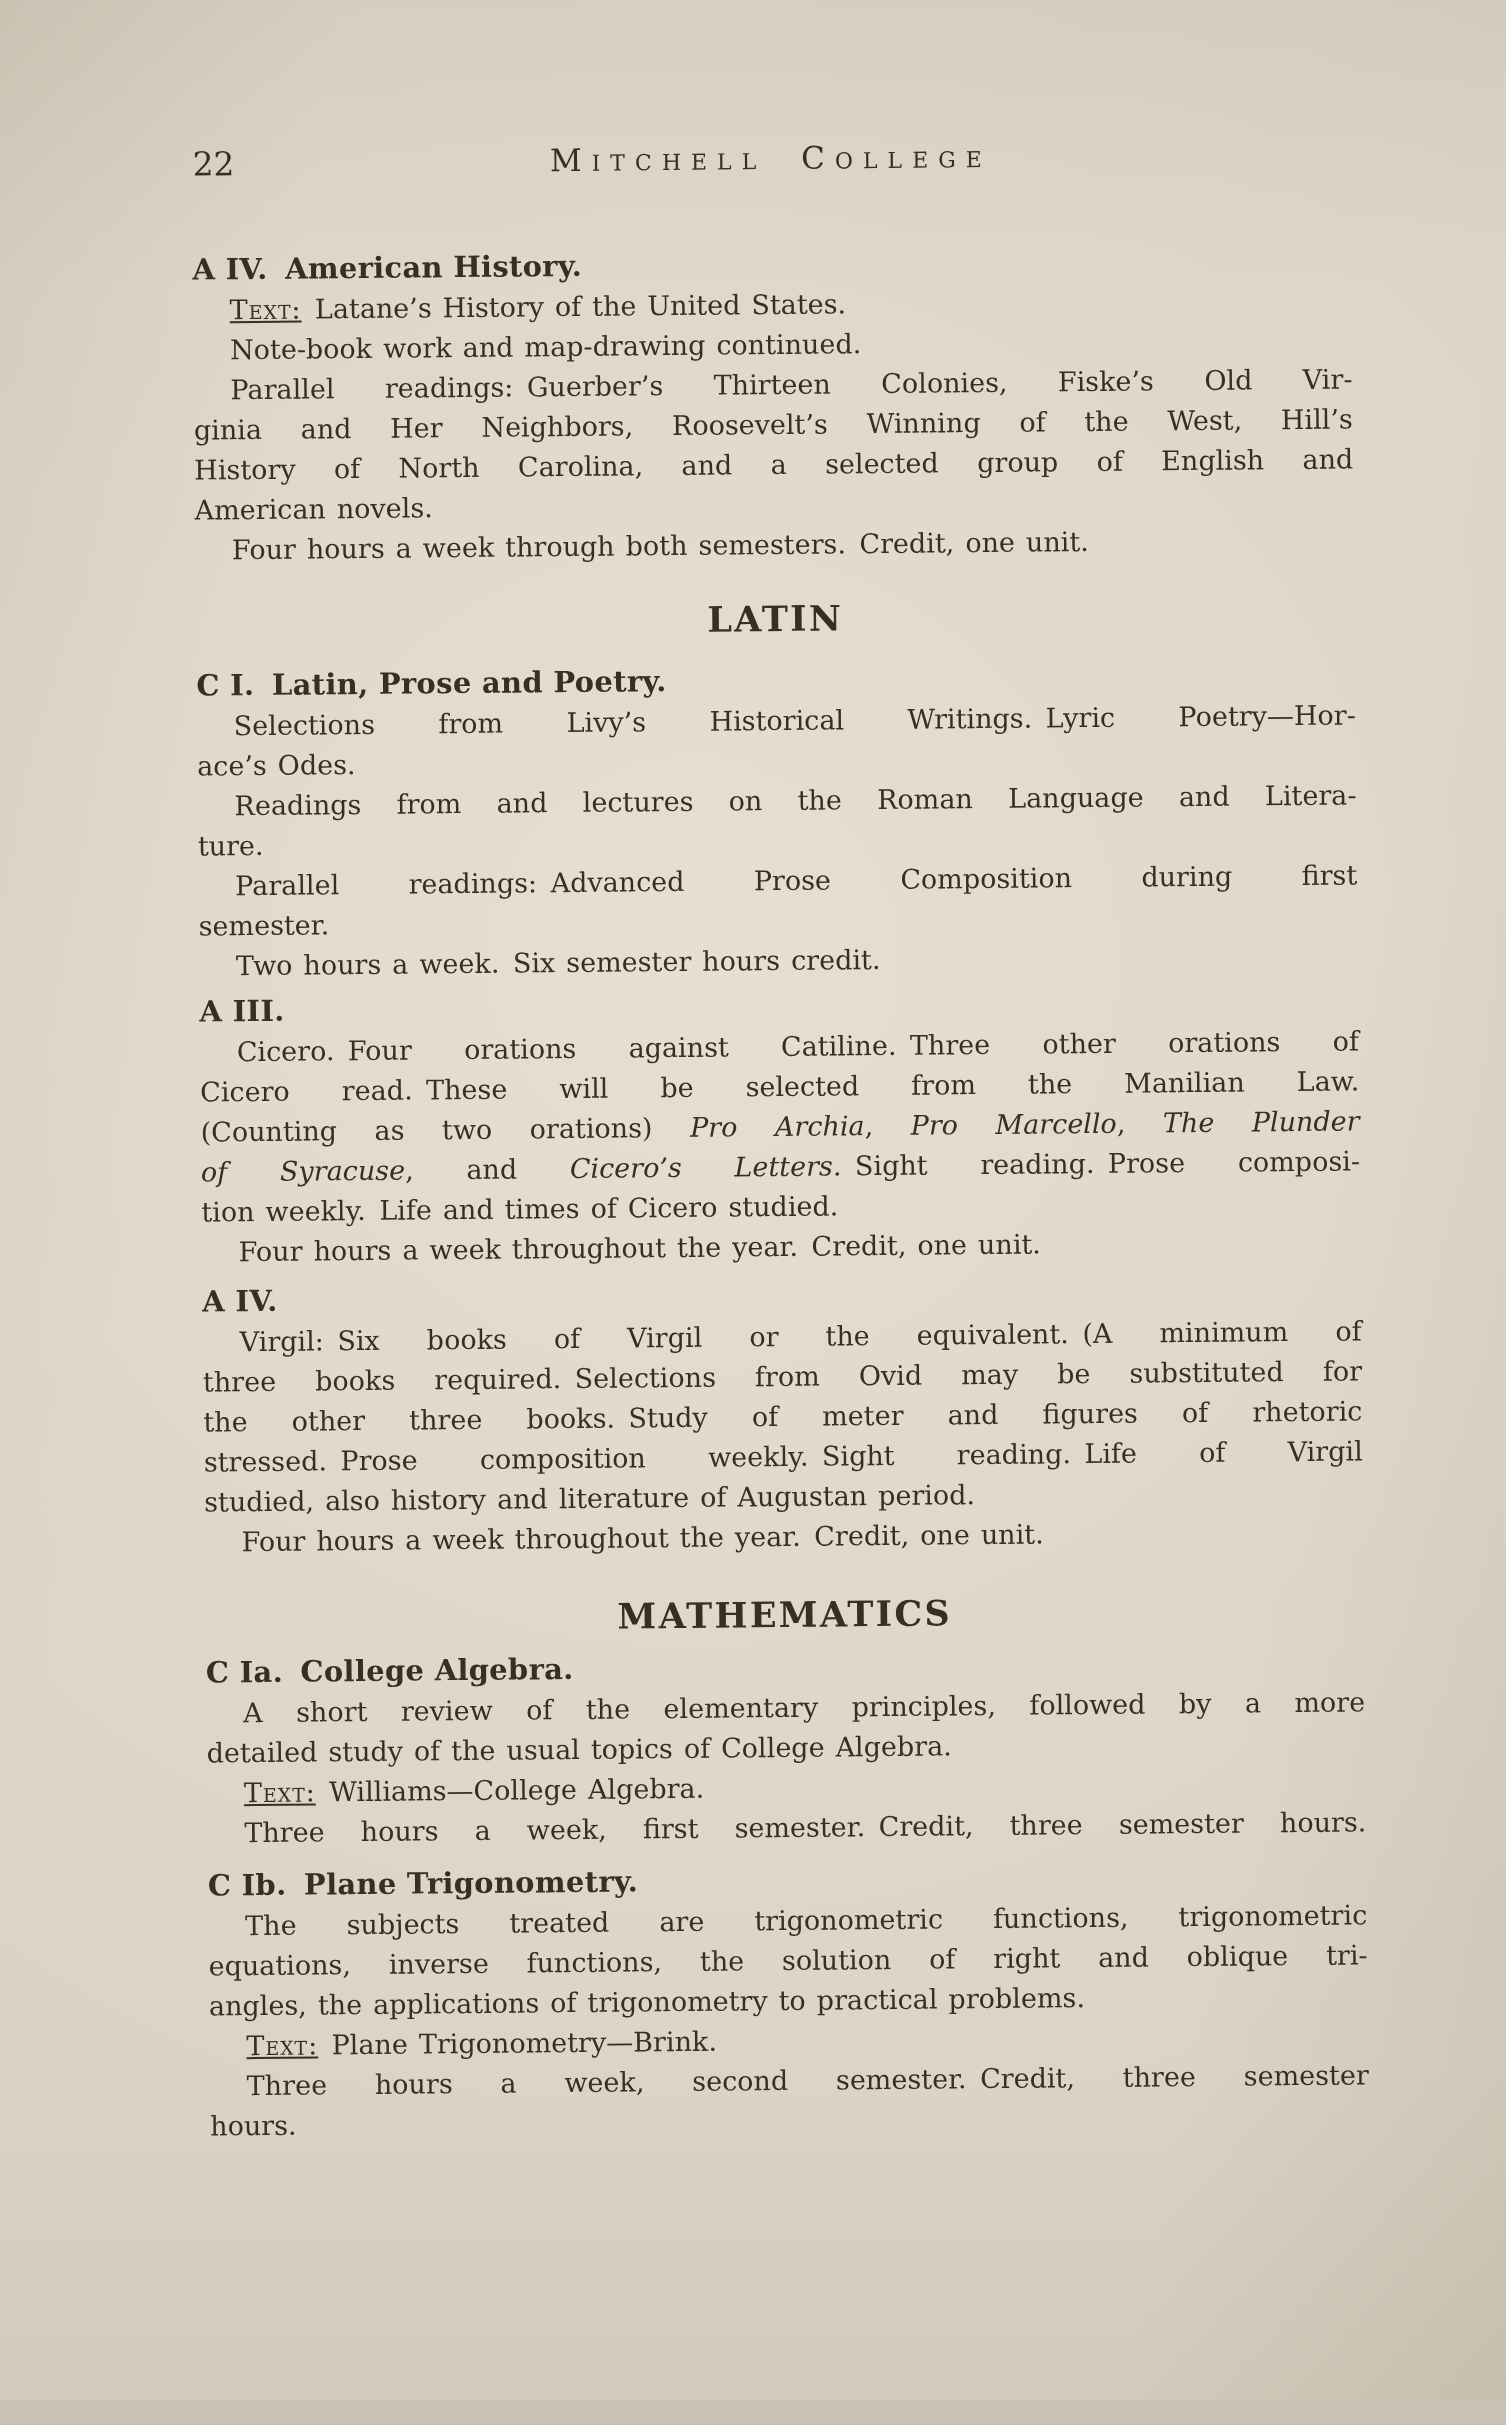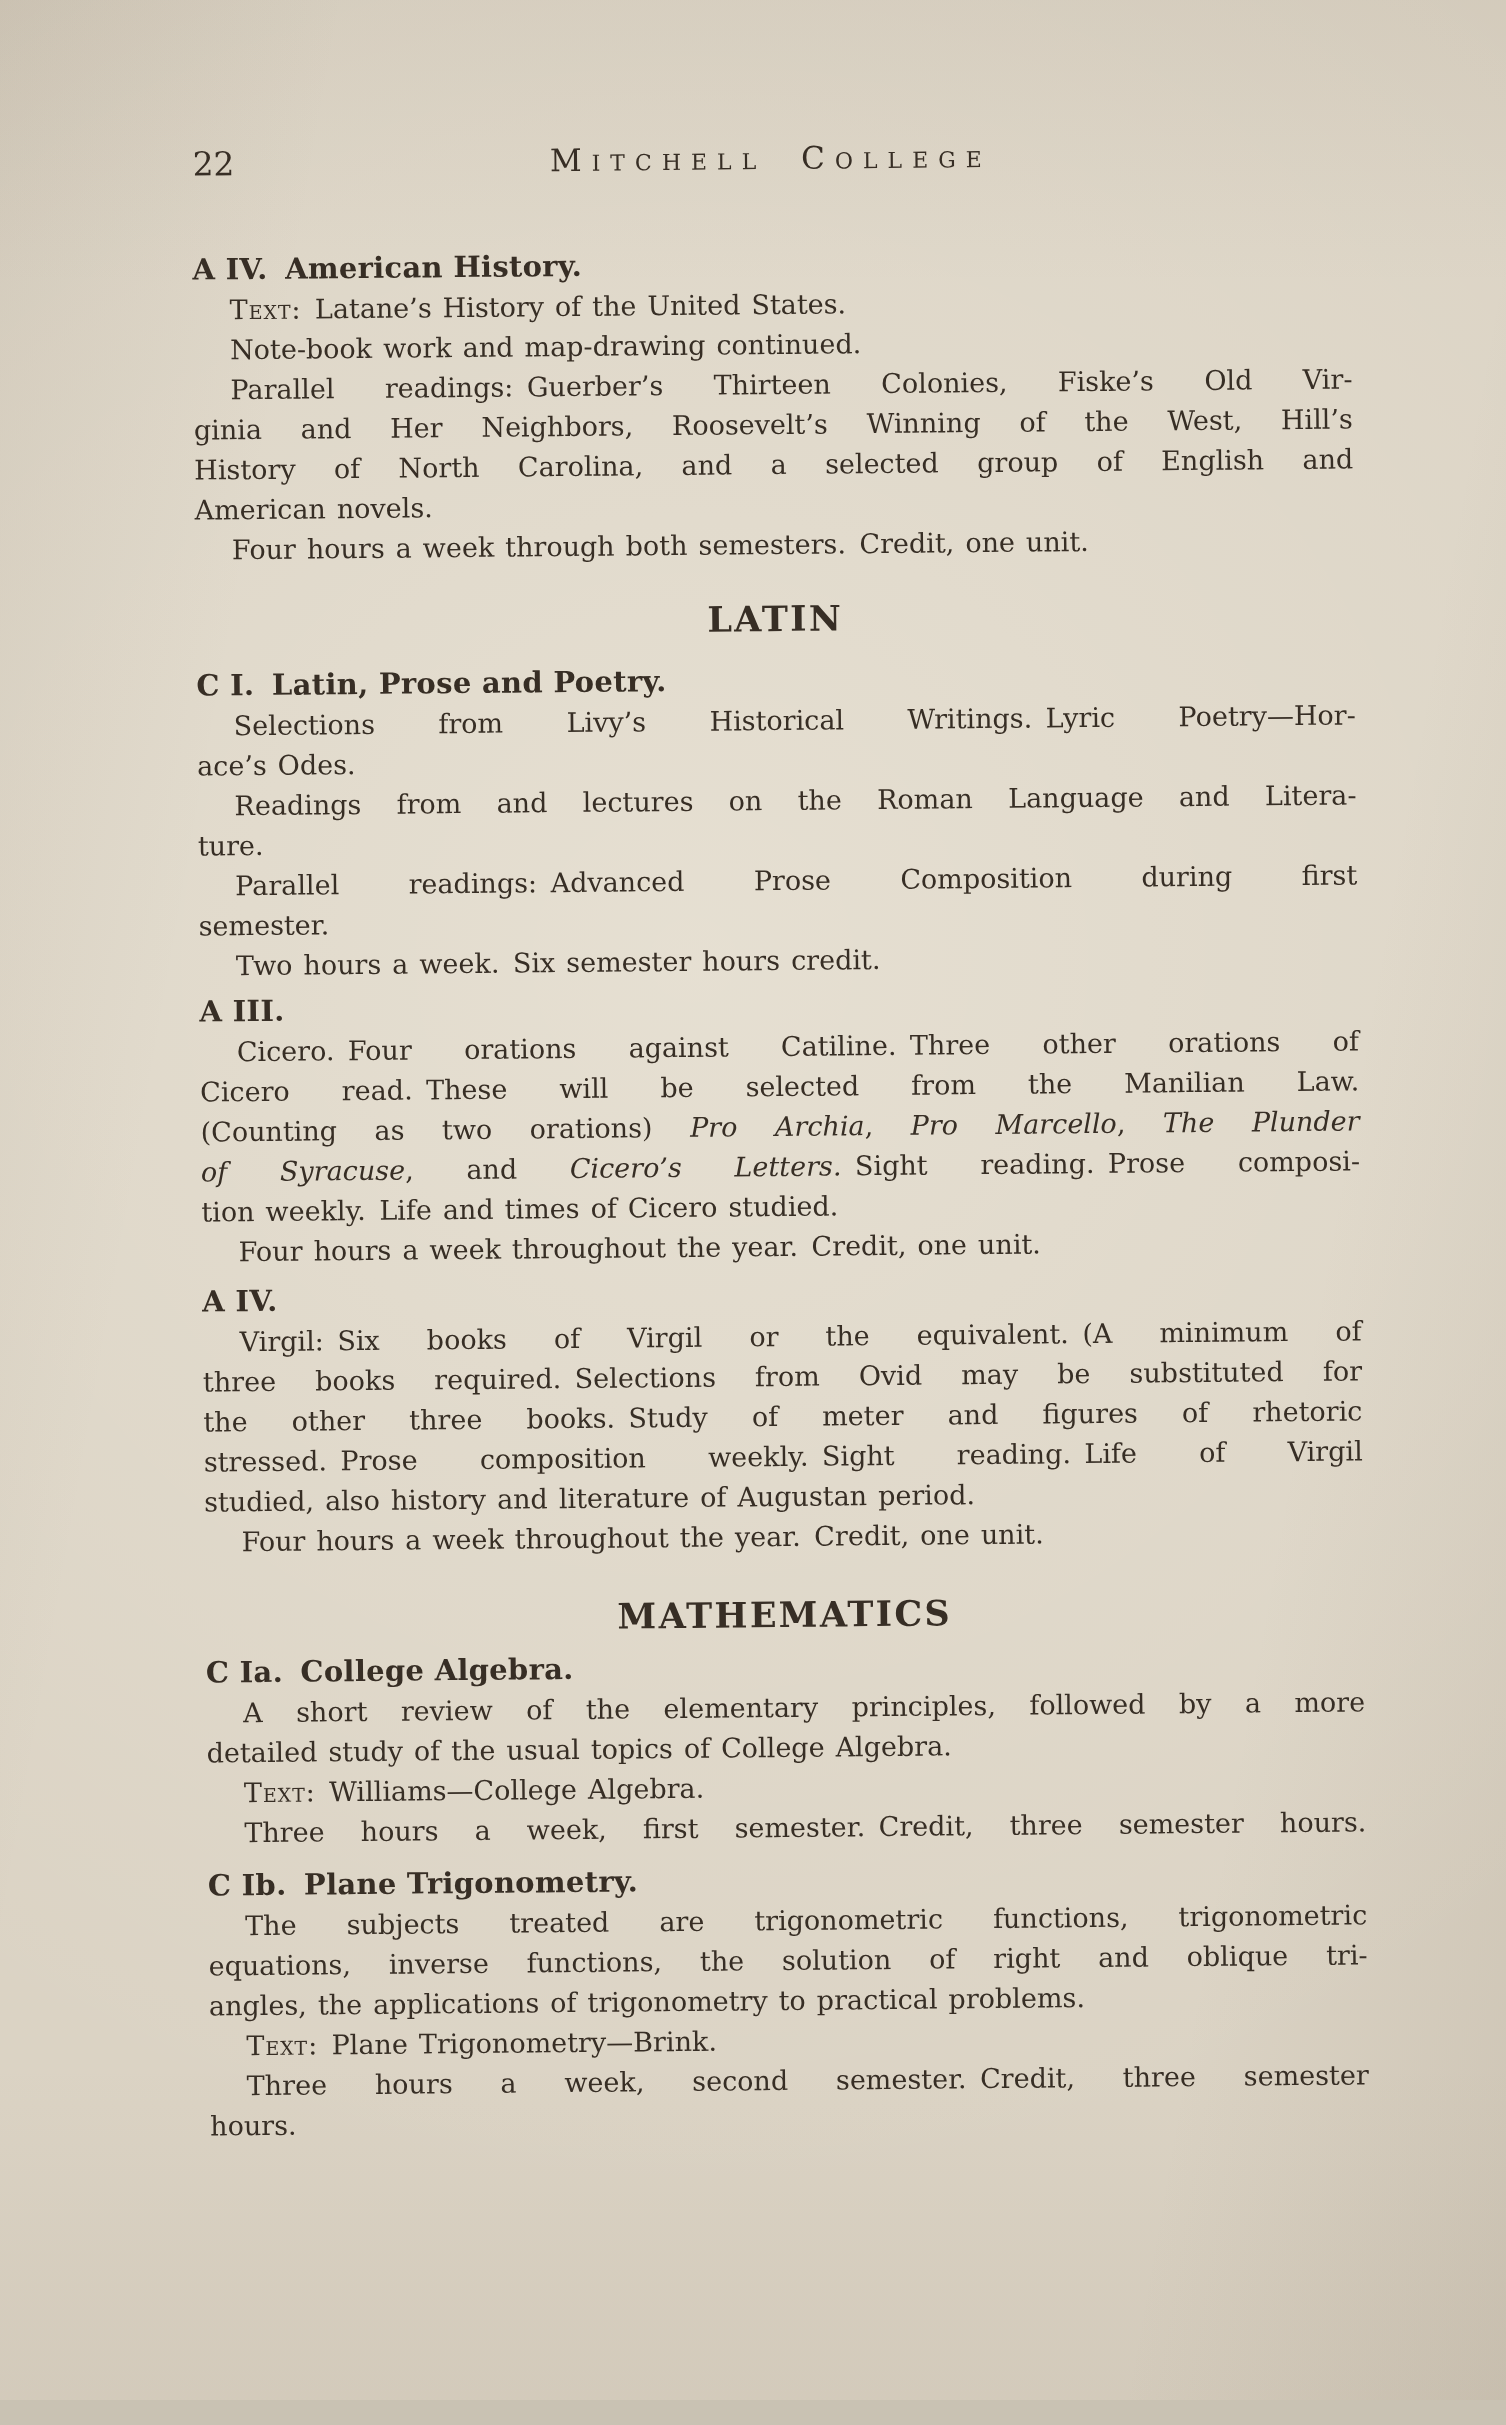--- a/index.html
+++ b/index.html
@@ -34,21 +34,21 @@
   .course { font-size: 29px; line-height: 41px; font-weight: bold; letter-spacing: 0.3px; }
   .course .title { margin-left: 17.5px; }
   .section-head {
     font-size: 35px; line-height: 47px; font-weight: bold;
     text-align: center; letter-spacing: 2.3px;
   }
   .ln { font-size: 27px; line-height: 40px; word-spacing: 0.09em; }
   .ind { text-indent: 37px; }
   .j { text-align: justify; text-align-last: justify; }
   .it { font-style: italic; }
-  .sc { font-variant: small-caps; letter-spacing: 0.9px; }
+  .sc { font-variant: small-caps; letter-spacing: 0.9px; text-decoration: underline; }
 </style>
 </head>
 <body>
 
 <div class="page">
   <div class="content">
 
     <div class="header">
       <span class="pageno">22</span>
       <div class="booktitle">Mitchell College</div>

